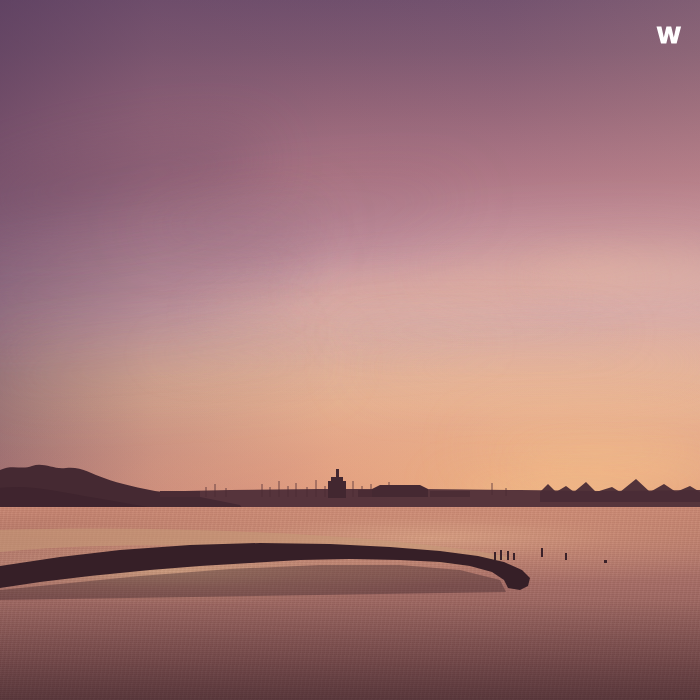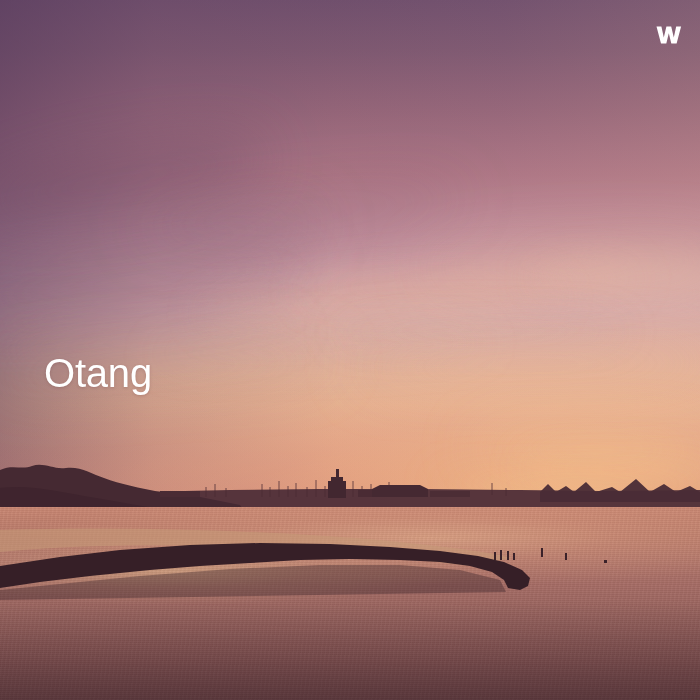--- a/index.html
+++ b/index.html
@@ -284,21 +284,20 @@
       <rect x="513" y="553" width="2" height="7"></rect>
       <rect x="541" y="548" width="2" height="9"></rect>
       <rect x="565" y="553" width="2" height="7"></rect>
       <rect x="604" y="560" width="3" height="3"></rect>
     </g>
   </svg>
 
   <div class="layer" id="bottom-shade"></div>
 
   <div id="titleblock">
-    <div id="artist-name">Otang</div>
   </div>
 
   <div id="label-logo">
     <svg width="26" height="20" viewBox="0 0 26 20" aria-hidden="true">
       <path d="M0.5,1.5 L5.4,1.5 L7.8,12.4 L10.4,1.5 L15.2,1.5
                L17.8,12.4 L20.2,1.5 L25.1,1.5 L20.6,18.5 L15.3,18.5
                L12.8,8.2 L10.3,18.5 L5.0,18.5 Z" fill="#ffffff"></path>
     </svg>
   </div>
 

